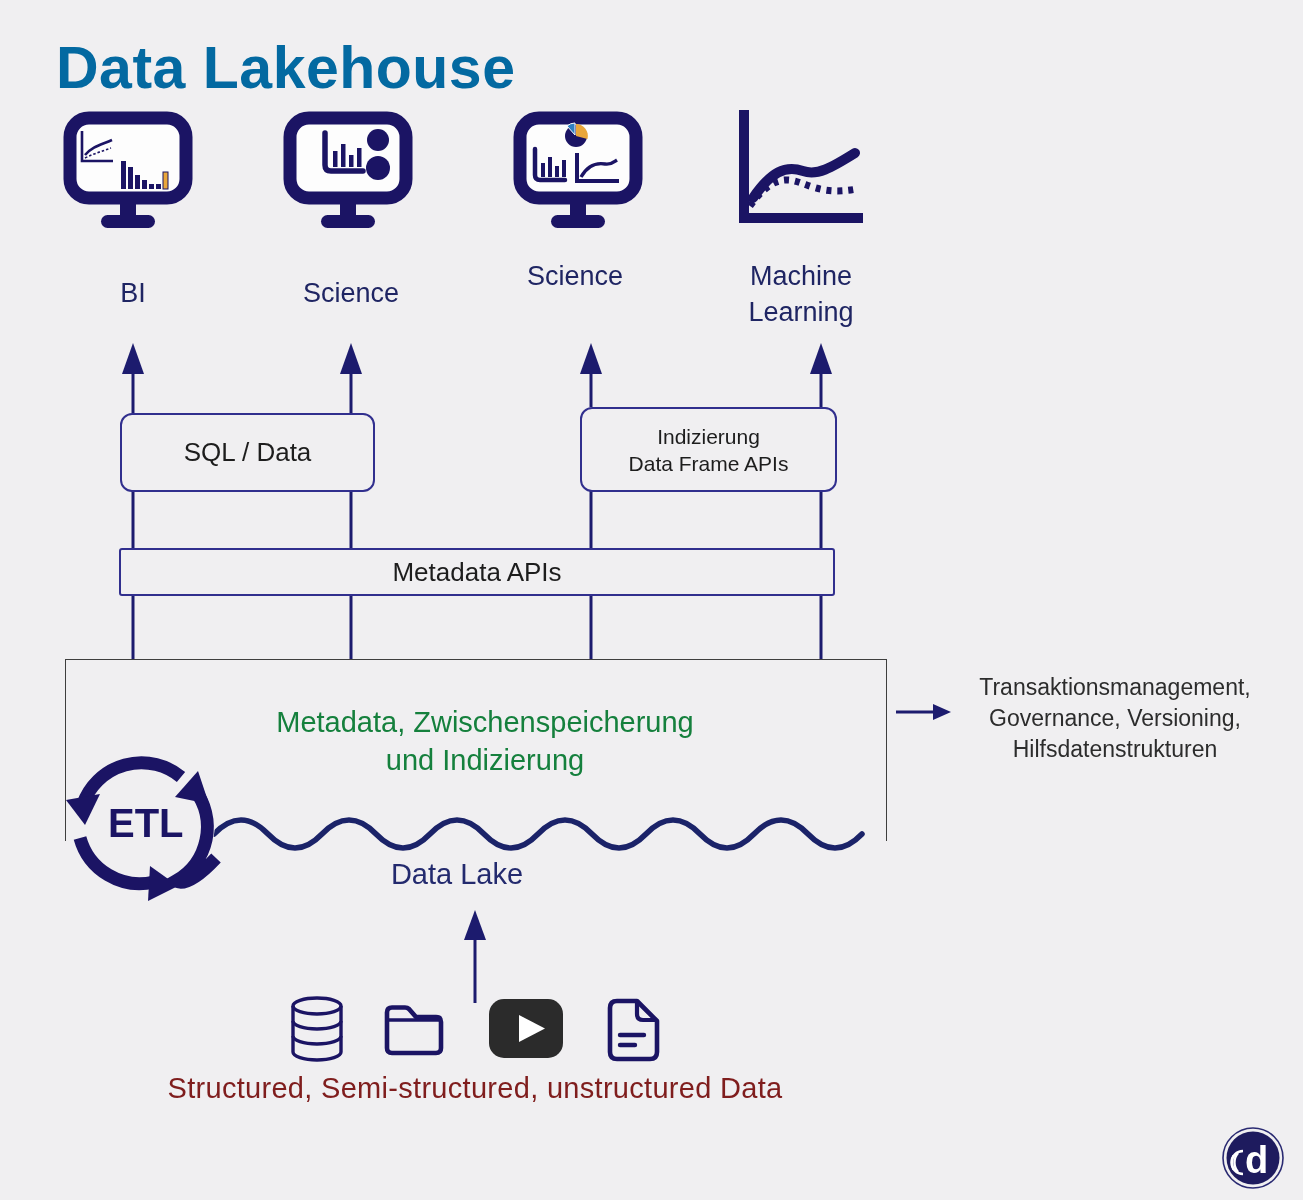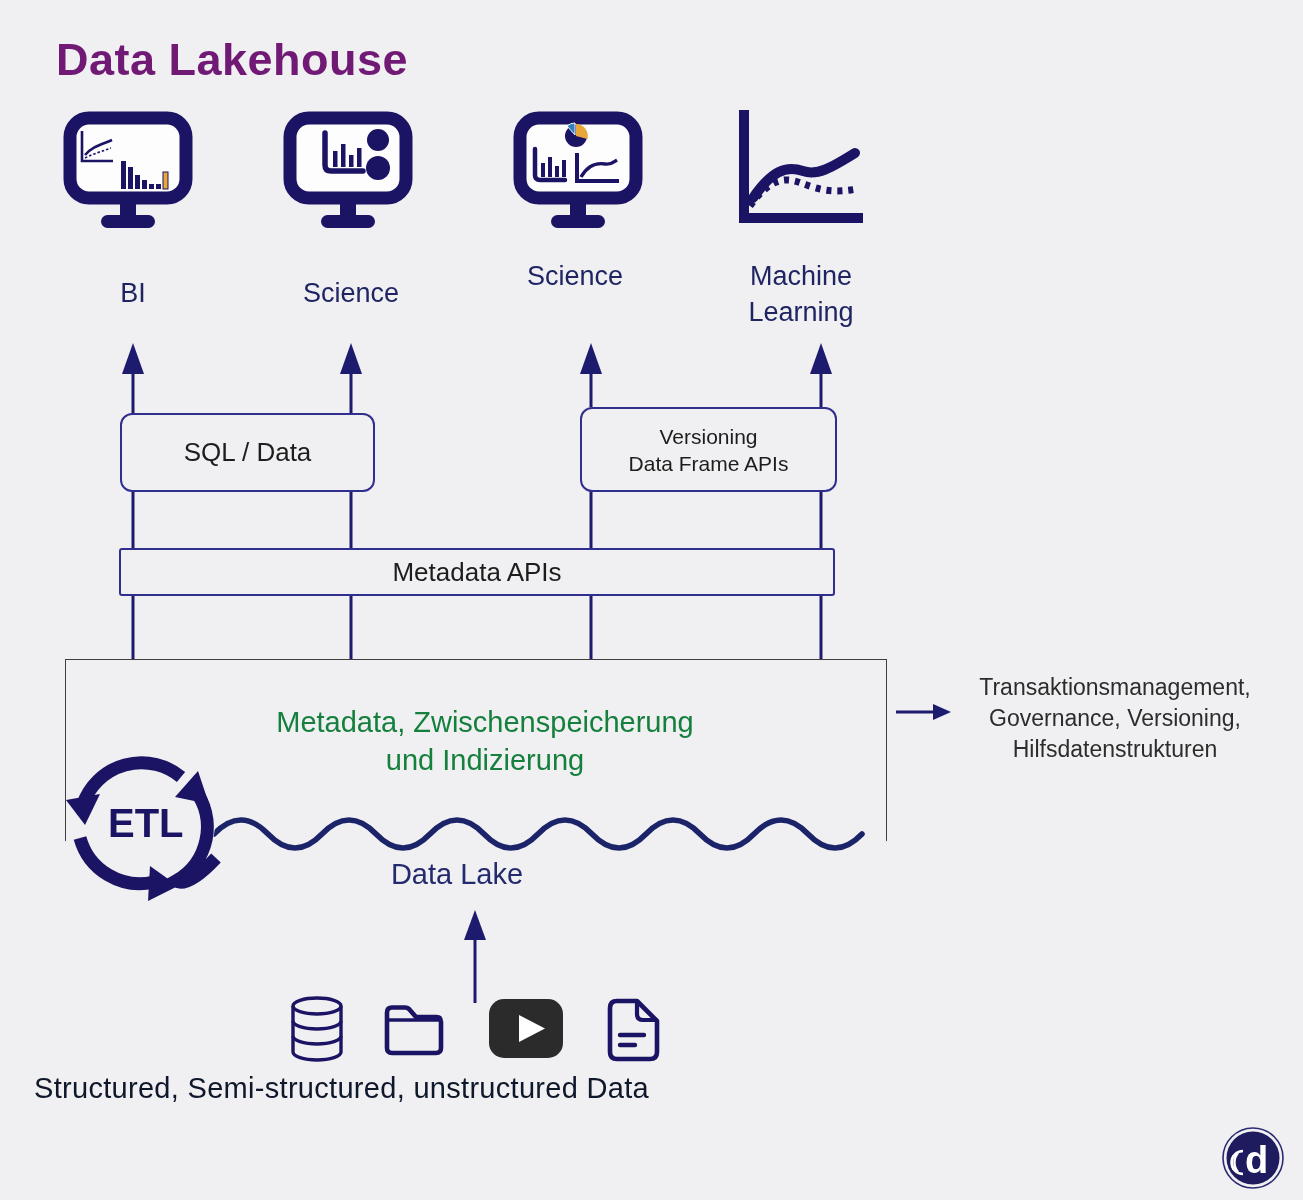--- a/index.html
+++ b/index.html
@@ -1,34 +1,34 @@
 <!DOCTYPE html>
 <html><head>
 <meta charset="utf-8">
 <style>
   html,body{margin:0;padding:0;background:#f0eff1;}
   #canvas{position:relative;width:1303px;height:1200px;background:#f0eff1;
           font-family:"Liberation Sans",sans-serif;overflow:hidden;}
   .abs{position:absolute;}
-  #title{left:56px;top:34px;font-size:45px;font-weight:800;color:#701a75;letter-spacing:.5px;}
+  #title{left:56px;top:34px;font-size:59px;font-weight:800;color:#0369a1;letter-spacing:.5px;}
   .consumer-label{color:#1f2563;font-size:27px;line-height:36px;text-align:center;width:220px;}
   .api-box{border:2px solid #312f8e;border-radius:12px;background:#f0eff1;
            display:flex;align-items:center;justify-content:center;flex-direction:column;
            color:#1d1d1d;z-index:2;}
   #sql-box{left:120px;top:413px;width:251px;height:75px;font-size:26px;}
   #decl-box{left:580px;top:407px;width:253px;height:81px;font-size:21px;line-height:27px;text-align:center;}
   #meta-box{left:119px;top:548px;width:712px;height:44px;font-size:26px;border-radius:3px;}
   #big-box{left:65px;top:659px;width:820px;height:181px;border:1.6px solid #3e3e3e;border-bottom:none;
            background:transparent;z-index:2;}
   #big-box-text{left:150px;top:703px;width:670px;text-align:center;color:#15803d;
                 font-size:29px;line-height:38px;font-weight:500;z-index:2;}
   #side-note{left:915px;top:672px;width:400px;text-align:center;color:#2c2c2c;
              font-size:23px;line-height:31px;}
   #data-lake-label{left:307px;top:858px;width:300px;text-align:center;color:#232a6e;font-size:29px;font-weight:500;}
-  #source-caption{left:0px;top:1072px;width:950px;color:#0f172a;font-size:29px;font-weight:500;letter-spacing:.3px;padding-left:34px;}
+  #source-caption{left:0px;top:1072px;width:950px;text-align:center;color:#7f1d1d;font-size:29px;font-weight:500;letter-spacing:.3px;}
   svg{display:block;}
   #connectors{left:0;top:0;z-index:1;}
   .icon-slot{z-index:2;}
 </style>
 </head>
 <body>
 
 <div id="canvas">
 
   <svg id="connectors" class="abs" width="1303" height="1200" viewBox="0 0 1303 1200">
@@ -131,21 +131,21 @@
   </div>
   <div class="abs consumer-label" style="left:691px;top:258px">
     <div>Machine</div>
       <div>Learning</div>
   </div>
 
   <div id="sql-box" class="abs api-box">
     <span>SQL / Data</span>
   </div>
   <div id="decl-box" class="abs api-box">
-    <span>Versioning</span>
+    <span>Indizierung</span>
     <span>Data Frame APIs</span>
   </div>
   <div id="meta-box" class="abs api-box">
     <span>Metadata APIs</span>
   </div>
 
   <div id="big-box" class="abs"></div>
   <div id="big-box-text" class="abs">
     <div>Metadata, Zwischenspeicherung</div>
     <div>und Indizierung</div>

